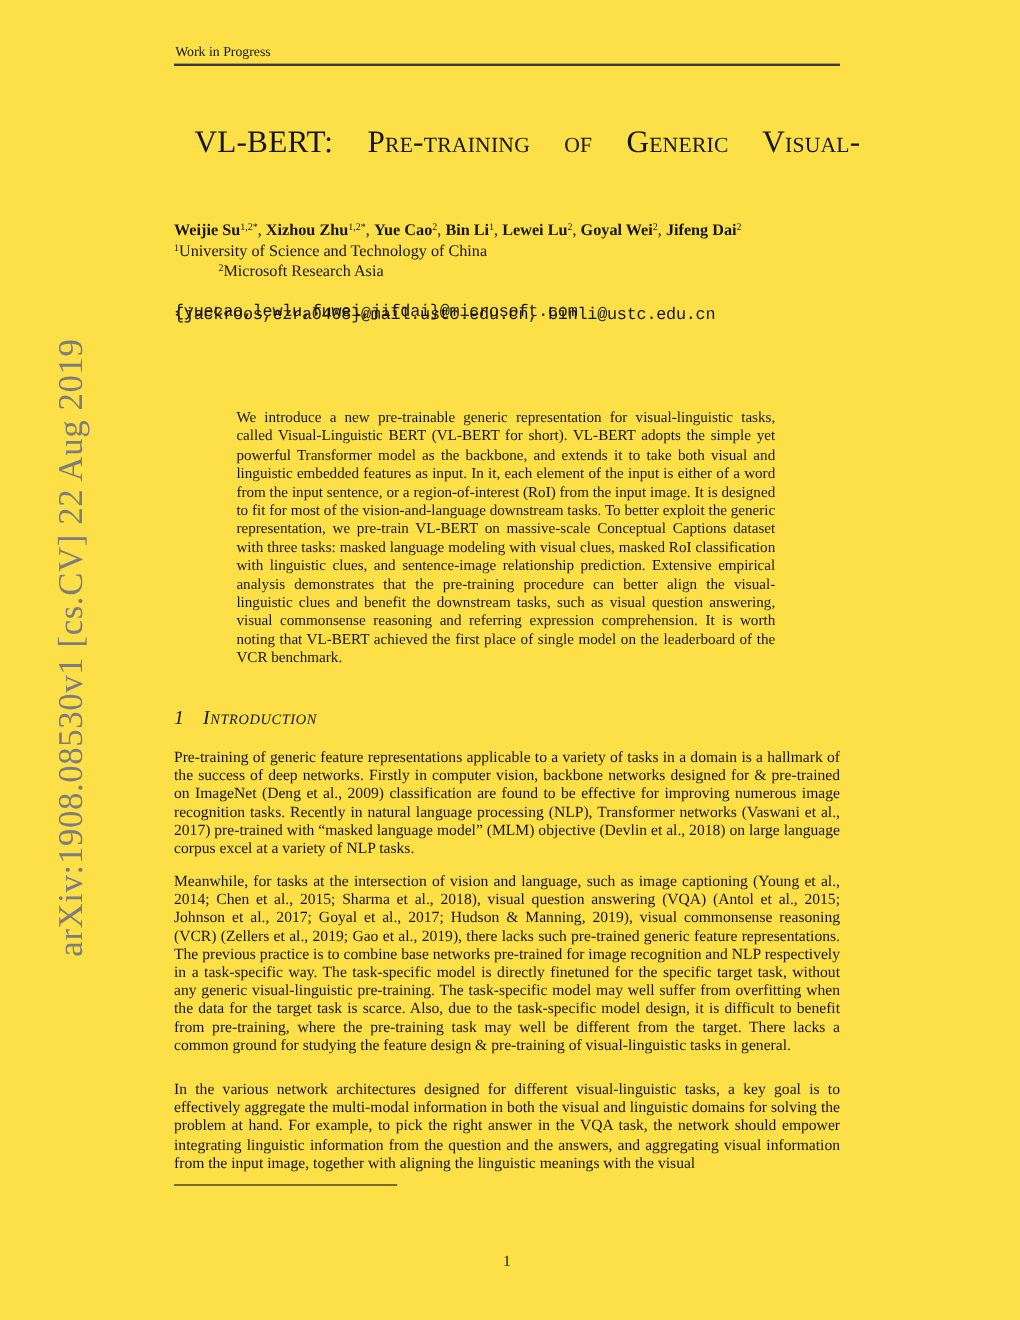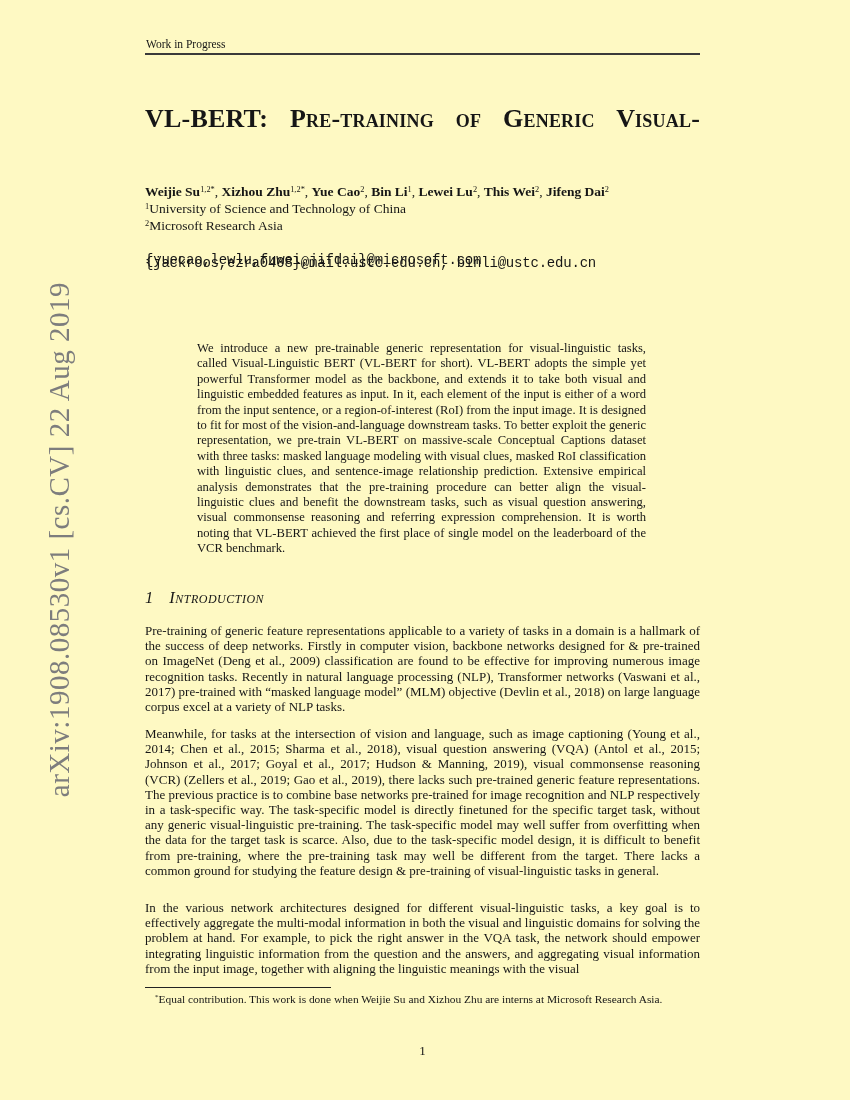--- a/index.html
+++ b/index.html
@@ -1,20 +1,20 @@
 <!DOCTYPE html>
 <html><head>
 <meta charset="utf-8">
 <style>
   html, body { margin: 0; padding: 0; background: #ffffff; }
   .page {
     position: relative;
     width: 850px;
     height: 1100px;
-    background: #fef9c3;
+    background: #fde047;
     font-family: "Liberation Serif", serif;
     color: #161616;
     overflow: hidden;
   }
   sup { font-size: 0.62em; line-height: 0; vertical-align: 4px; }
 
   .running-head {
     position: absolute; left: 146px; top: 38px;
     font-size: 11.5px;
   }
@@ -23,33 +23,33 @@
     width: 555px; height: 1.6px; background: #3a3a3a;
   }
   .arxiv-stamp {
     position: absolute; left: 43px; top: 282px;
     transform-origin: 0 0;
     transform: rotate(-90deg) translateX(-100%);
     white-space: nowrap;
     font-size: 29px; color: #7d7d7d; letter-spacing: 0.5px;
   }
   .title {
-    position: absolute; left: 145px; top: 103px; width: 555px;
+    position: absolute; left: 162px; top: 103px; width: 555px;
     font-size: 26px; line-height: 32px;
-    font-variant: small-caps; letter-spacing: 0.2px; font-weight: bold;
+    font-variant: small-caps; letter-spacing: 0.2px;
   }
   .title-line1 { text-align: justify; text-align-last: justify; }
   .authors {
     position: absolute; left: 145px; top: 184px; width: 570px;
     font-size: 13.5px;
   }
   .authors b { font-weight: bold; margin-top: 40px; }
   .affil { position: absolute; left: 145px; font-size: 13.5px; }
   .affil-1 { top: 201px; }
-  .affil-2 { top: 218px; }
+  .affil-2 { top: 218px; margin-left: 37px; }
   .email {
     position: absolute; left: 145px;
     font-family: "Liberation Mono", monospace;
     font-size: 14px; letter-spacing: -0.2px;
   }
   .email-1 { top: 235px; margin-top: 20px; }
   .email-2 { top: 252px; }
   .abs-head {
     position: absolute; left: 197px; top: 305px; width: 449px;
     text-align: center; font-variant: small-caps;
@@ -91,37 +91,36 @@
   <div class="running-head">Work in Progress</div>
   <div class="head-rule"></div>
 
   <div class="arxiv-stamp">arXiv:1908.08530v1  [cs.CV]  22 Aug 2019</div>
 
   <div class="title">
     <div class="title-line1">VL-BERT: Pre-training of Generic Visual-</div>
   </div>
 
   <div class="authors">
-    <span><b>Weijie Su</b><sup>1,2*</sup><span>, </span></span><span><b>Xizhou Zhu</b><sup>1,2*</sup><span>, </span></span><span><b>Yue Cao</b><sup>2</sup><span>, </span></span><span><b>Bin Li</b><sup>1</sup><span>, </span></span><span><b>Lewei Lu</b><sup>2</sup><span>, </span></span><span><b>This Wei</b><sup>2</sup><span>, </span></span><span><b>Jifeng Dai</b><sup>2</sup><span></span></span>
+    <span><b>Weijie Su</b><sup>1,2*</sup><span>, </span></span><span><b>Xizhou Zhu</b><sup>1,2*</sup><span>, </span></span><span><b>Yue Cao</b><sup>2</sup><span>, </span></span><span><b>Bin Li</b><sup>1</sup><span>, </span></span><span><b>Lewei Lu</b><sup>2</sup><span>, </span></span><span><b>Goyal Wei</b><sup>2</sup><span>, </span></span><span><b>Jifeng Dai</b><sup>2</sup><span></span></span>
   </div>
 
   <div class="affil affil-1"><sup>1</sup><span>University of Science and Technology of China</span></div>
   <div class="affil affil-2"><sup>2</sup><span>Microsoft Research Asia</span></div>
 
   <div class="email email-1">{jackroos,ezra0408}@mail.ustc.edu.cn, binli@ustc.edu.cn</div>
   <div class="email email-2">{yuecao,lewlu,fuwei,jifdai}@microsoft.com</div>
 
   <div class="abs-body">We introduce a new pre-trainable generic representation for visual-linguistic tasks, called Visual-Linguistic BERT (VL-BERT for short). VL-BERT adopts the simple yet powerful Transformer model as the backbone, and extends it to take both visual and linguistic embedded features as input. In it, each element of the input is either of a word from the input sentence, or a region-of-interest (RoI) from the input image. It is designed to fit for most of the vision-and-language downstream tasks. To better exploit the generic representation, we pre-train VL-BERT on massive-scale Conceptual Captions dataset with three tasks: masked language modeling with visual clues, masked RoI classification with linguistic clues, and sentence-image relationship prediction. Extensive empirical analysis demonstrates that the pre-training procedure can better align the visual-linguistic clues and benefit the downstream tasks, such as visual question answering, visual commonsense reasoning and referring expression comprehension. It is worth noting that VL-BERT achieved the first place of single model on the leaderboard of the VCR benchmark.</div>
 
   <div class="sec-head">
     <span class="sec-num">1</span><span class="sec-title">Introduction</span>
   </div>
 
   <div class="para para-1">Pre-training of generic feature representations applicable to a variety of tasks in a domain is a hallmark of the success of deep networks. Firstly in computer vision, backbone networks designed for &amp; pre-trained on ImageNet (Deng et al., 2009) classification are found to be effective for improving numerous image recognition tasks. Recently in natural language processing (NLP), Transformer networks (Vaswani et al., 2017) pre-trained with “masked language model” (MLM) objective (Devlin et al., 2018) on large language corpus excel at a variety of NLP tasks.</div>
   <div class="para para-2">Meanwhile, for tasks at the intersection of vision and language, such as image captioning (Young et al., 2014; Chen et al., 2015; Sharma et al., 2018), visual question answering (VQA) (Antol et al., 2015; Johnson et al., 2017; Goyal et al., 2017; Hudson &amp; Manning, 2019), visual commonsense reasoning (VCR) (Zellers et al., 2019; Gao et al., 2019), there lacks such pre-trained generic feature representations. The previous practice is to combine base networks pre-trained for image recognition and NLP respectively in a task-specific way. The task-specific model is directly finetuned for the specific target task, without any generic visual-linguistic pre-training. The task-specific model may well suffer from overfitting when the data for the target task is scarce. Also, due to the task-specific model design, it is difficult to benefit from pre-training, where the pre-training task may well be different from the target. There lacks a common ground for studying the feature design &amp; pre-training of visual-linguistic tasks in general.</div>
   <div class="para para-3">In the various network architectures designed for different visual-linguistic tasks, a key goal is to effectively aggregate the multi-modal information in both the visual and linguistic domains for solving the problem at hand. For example, to pick the right answer in the VQA task, the network should empower integrating linguistic information from the question and the answers, and aggregating visual information from the input image, together with aligning the linguistic meanings with the visual</div>
 
   <div class="foot-rule"></div>
-  <div class="footnote"><sup>*</sup><span>Equal contribution. This work is done when Weijie Su and Xizhou Zhu are interns at Microsoft Research Asia.</span></div>
 
   <div class="pageno">1</div>
 
 </div>
 
 </body></html>

